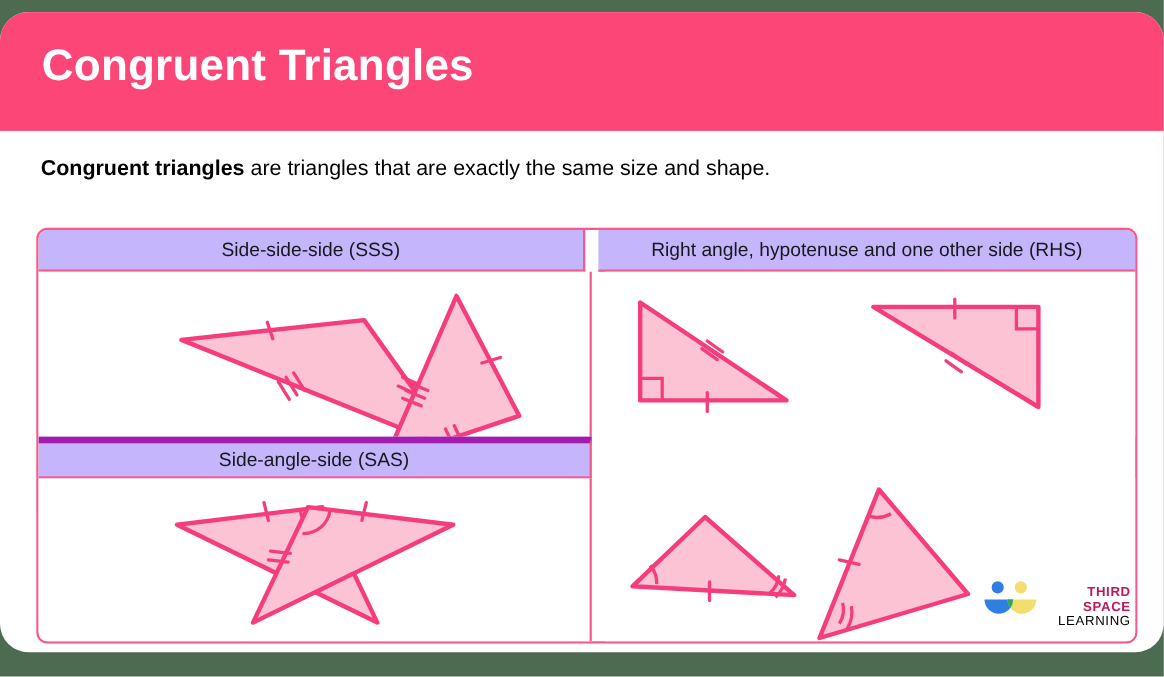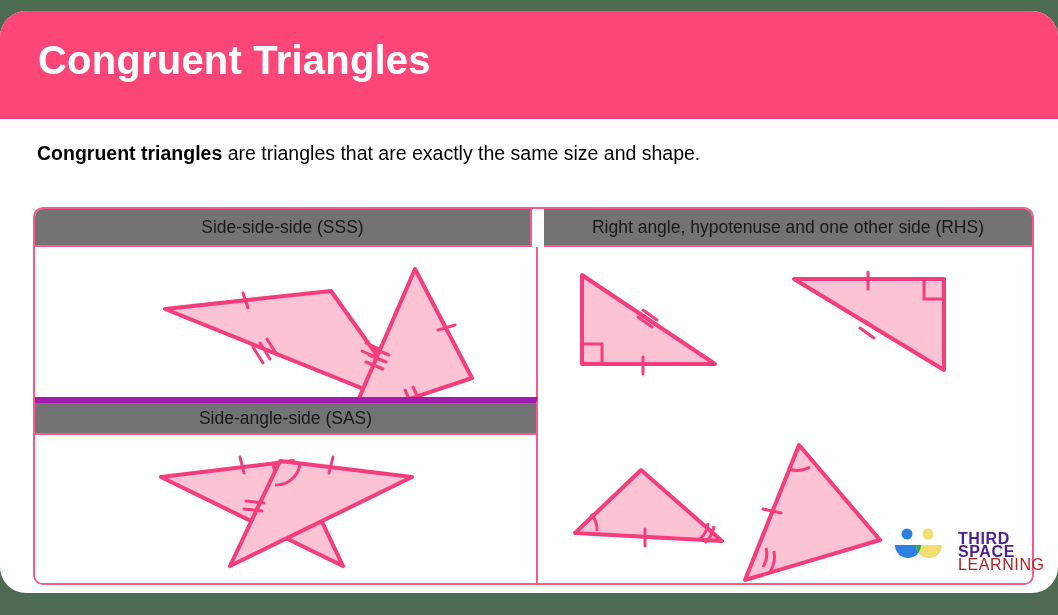--- a/index.html
+++ b/index.html
@@ -90,21 +90,21 @@
   }
   .cell.left {
     width: 503px;
     border-right: 2px solid #f8588a;
   }
   .cell.right {
     width: 494px;
     margin-left: 12px;
   }
   .hdr-cell {
-    background: #737373;
+    background: #c4b5fd;
     border-bottom: 2px solid #f8588a;
     display: flex;
     align-items: center;
     justify-content: center;
   }
   .hdr-label {
     font-size: 17.5px;
     color: #17181a;
     white-space: nowrap;
   }
@@ -131,29 +131,30 @@
     left: 0;
     top: 4px;
   }
   #logo-text {
     position: absolute;
     left: 65px;
     top: 8px;
     line-height: 13px;
   }
   #logo-line1 {
-    font-size: 16px;
+    font-size: 12px;
     font-weight: bold;
-    color: #4c1d95;
+    color: #be185d;
     letter-spacing: 0.6px;
     display: block;
+    text-align: right;
   }
   #logo-line2 {
-    font-size: 16px;
-    color: #b91c1c;
+    font-size: 12px;
+    color: #000000;
     letter-spacing: 0.6px;
     display: block;
     text-align: right;
   }
 </style>
 </head>
 <body>
 
 <div id="card">
 

